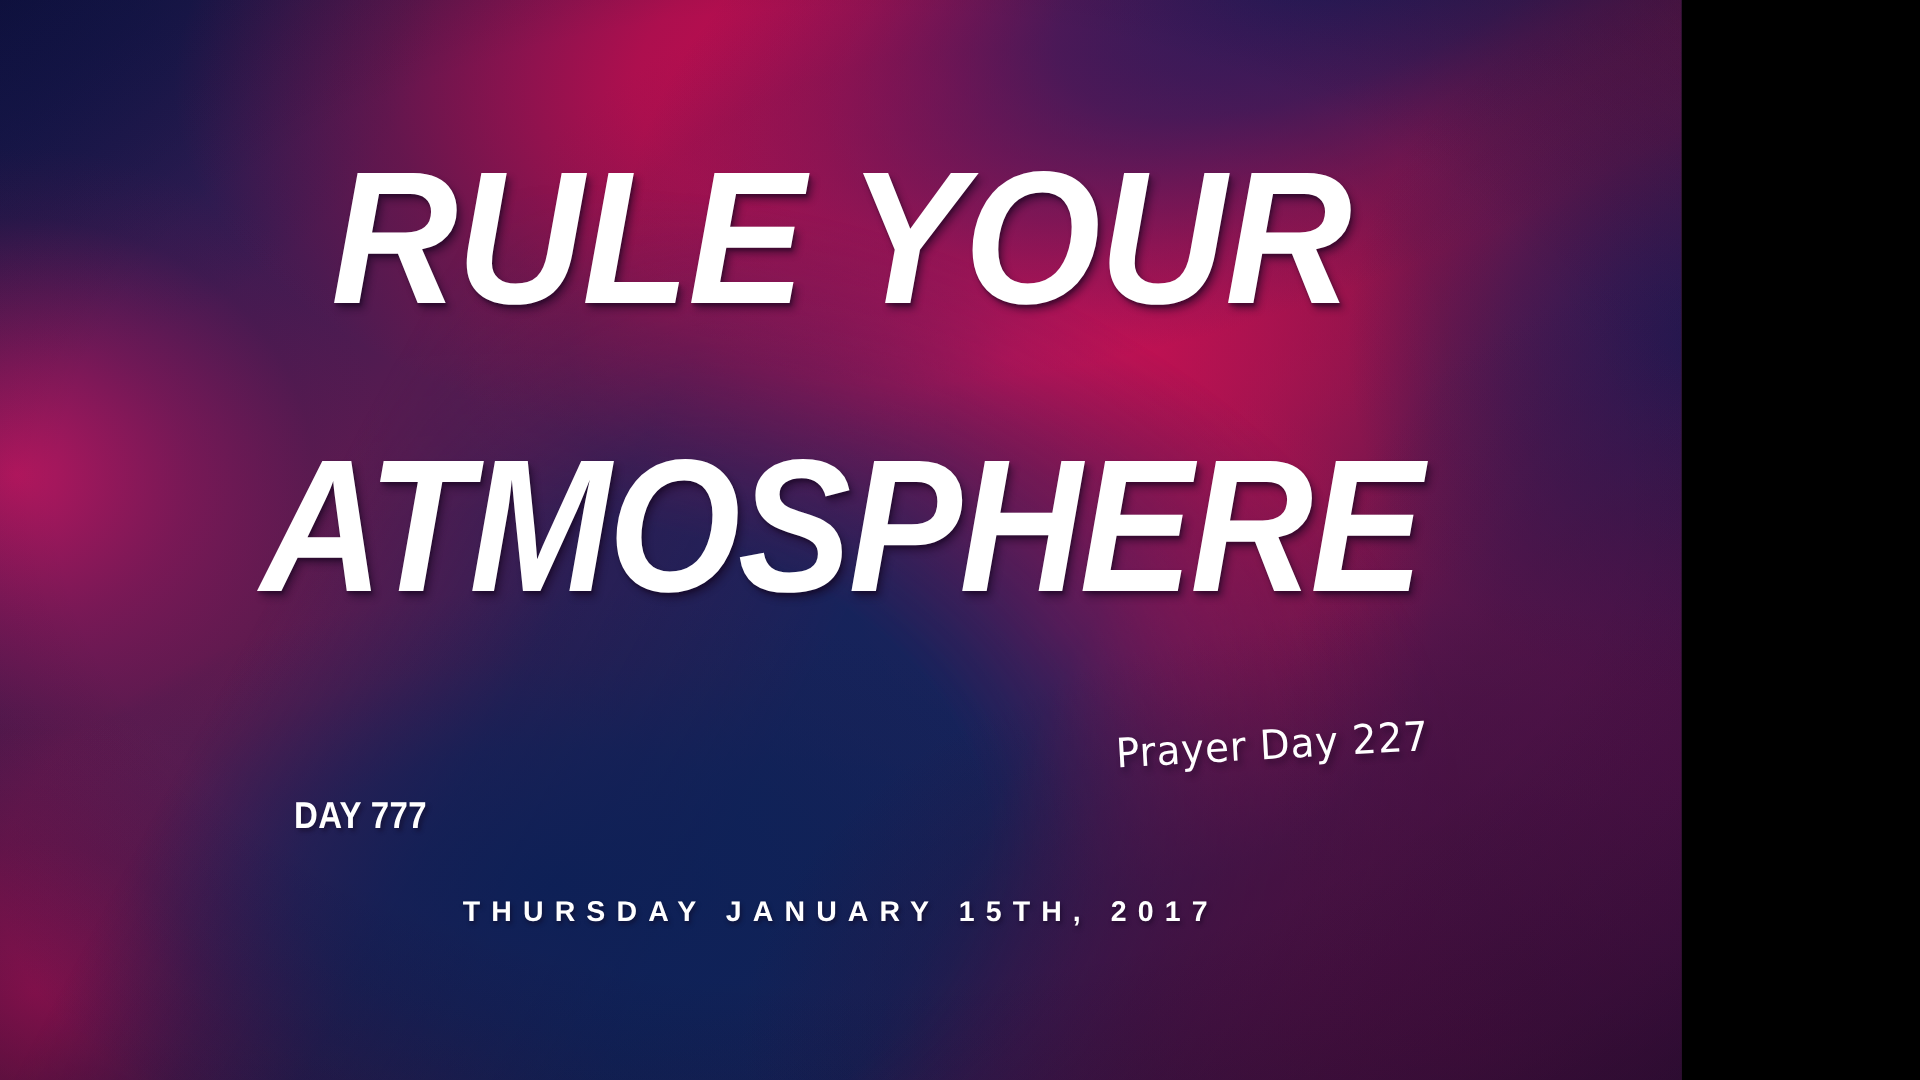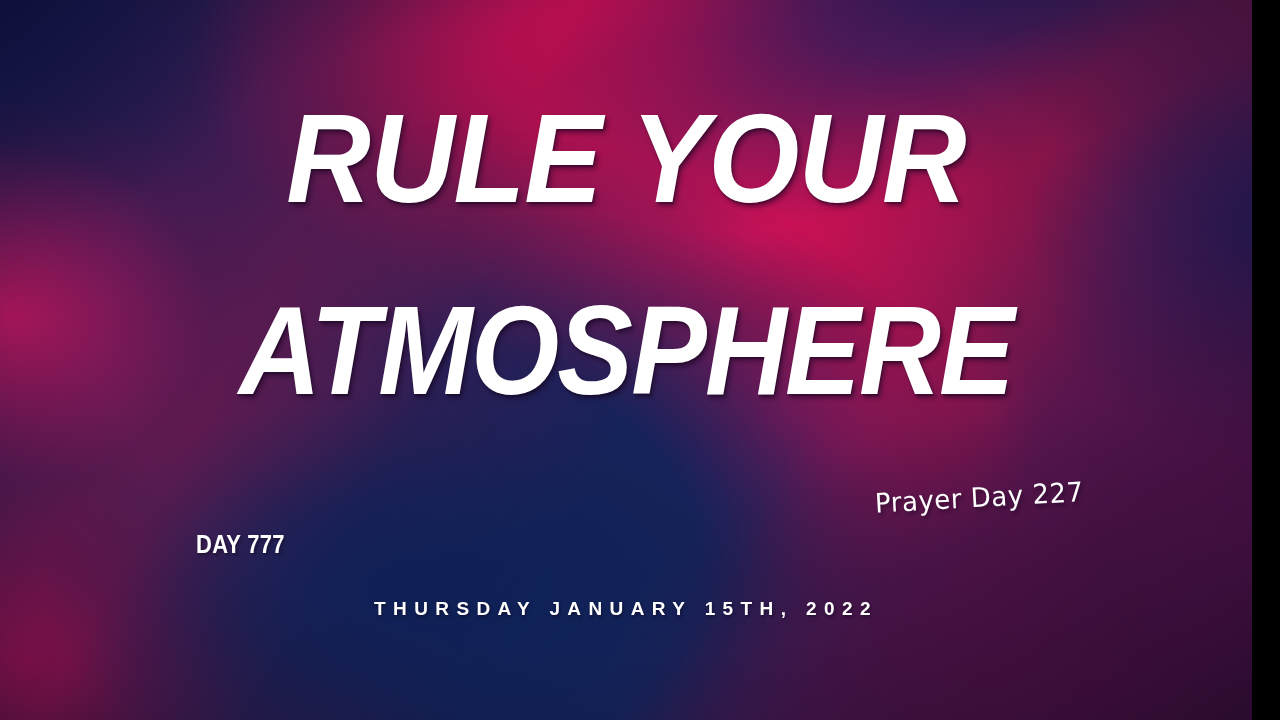--- a/index.html
+++ b/index.html
@@ -3,21 +3,21 @@
 <meta charset="utf-8">
 <style>
   html, body {
     margin: 0;
     padding: 0;
     background: #000;
   }
 
   #slide {
     position: relative;
-    width: 1252px;
+    width: 1121px;
     height: 720px;
     overflow: hidden;
     font-family: "Liberation Sans", sans-serif;
     background: #3a1840;
   }
 
   
   .bg-layer {
     position: absolute;
     inset: 0;
@@ -272,17 +272,17 @@
   <div class="text-layer">
 
     <div class="headline" id="headline-line-1">RULE YOUR</div>
 
     <div class="headline" id="headline-line-2">ATMOSPHERE</div>
 
     <div id="prayer-day">Prayer Day 227</div>
 
     <div id="day-count">DAY 777</div>
 
-    <div id="date-line">THURSDAY JANUARY 15TH, 2022</div>
+    <div id="date-line">THURSDAY JANUARY 15TH, 2017</div>
 
   </div>
 
 </div>
 
 </body></html>

